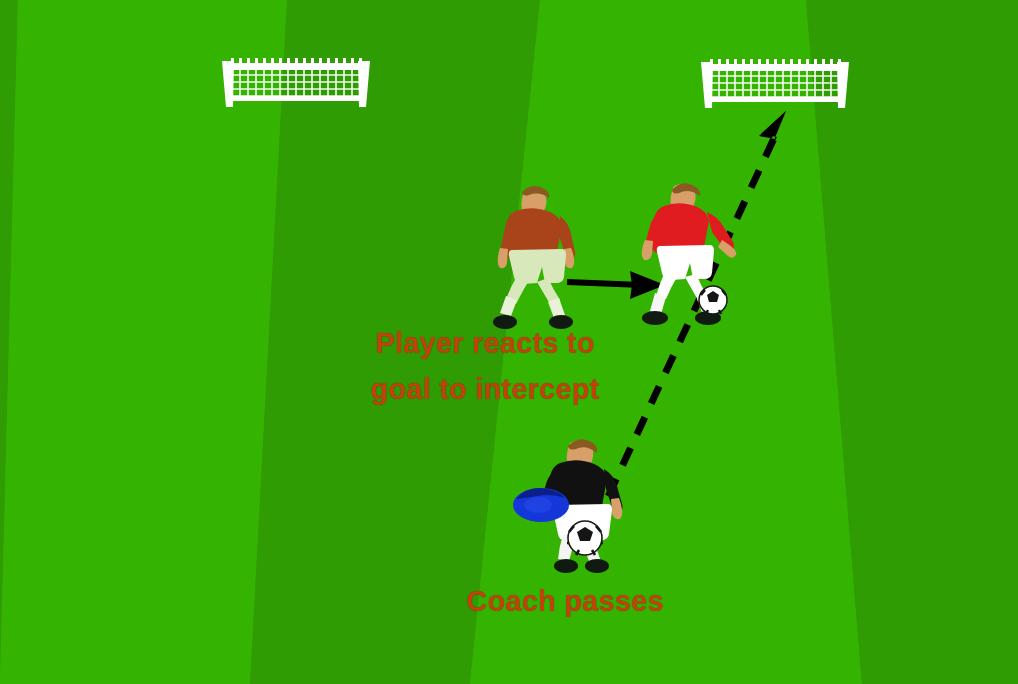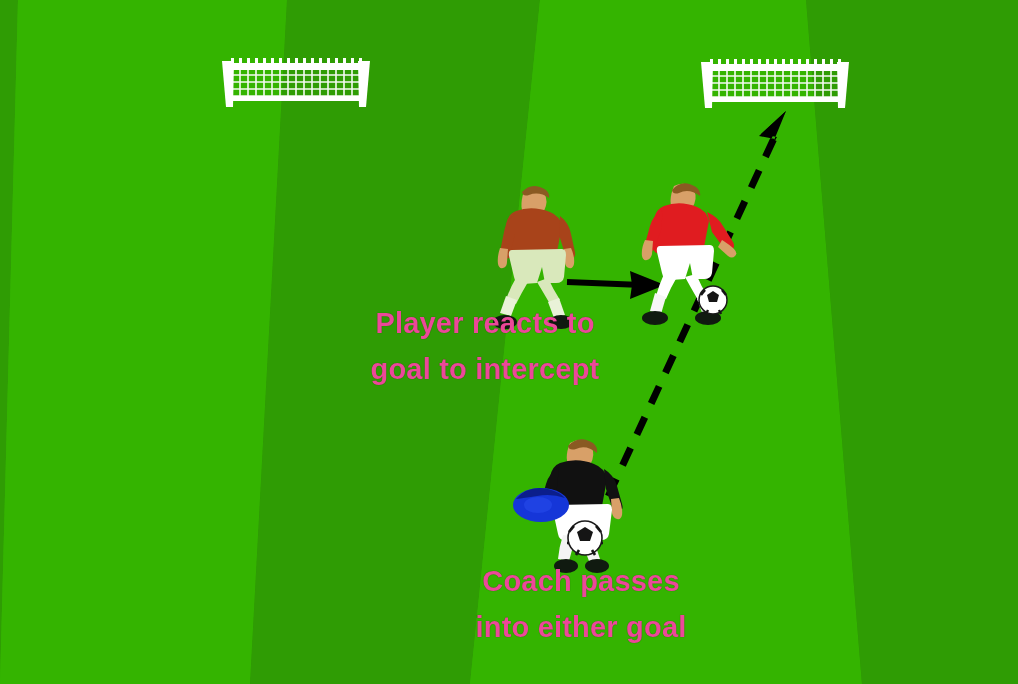--- a/index.html
+++ b/index.html
@@ -17,37 +17,38 @@
   #pitch-svg {
     position: absolute;
     left: 0;
     top: 0;
     width: 1018px;
     height: 684px;
     display: block;
   }
   .caption {
     position: absolute;
-    color: #ec4899;
+    color: #c2410c;
     font-family: "Liberation Sans", sans-serif;
     font-weight: bold;
     font-size: 29px;
     line-height: 46px;
     text-align: center;
     letter-spacing: 0.2px;
     white-space: nowrap;
     text-shadow: 0 0 1px rgba(0,0,0,0.45);
+    margin-top: 20px;
   }
   #caption-player {
     left: 330px;
     top: 300px;
     width: 310px;
   }
   #caption-coach {
-    left: 436px;
+    left: 420px;
     top: 558px;
     width: 290px;
   }
   .caption-line { display: block; }
 </style>
 </head>
 <body>
 
 <div id="scene">
 
@@ -236,16 +237,15 @@
     </g>
   </svg>
 
   <div class="caption" id="caption-player">
     <span class="caption-line">Player reacts to</span>
     <span class="caption-line">goal to intercept</span>
   </div>
 
   <div class="caption" id="caption-coach">
     <span class="caption-line">Coach passes</span>
-    <span class="caption-line">into either goal</span>
   </div>
 
 </div>
 
 </body></html>

